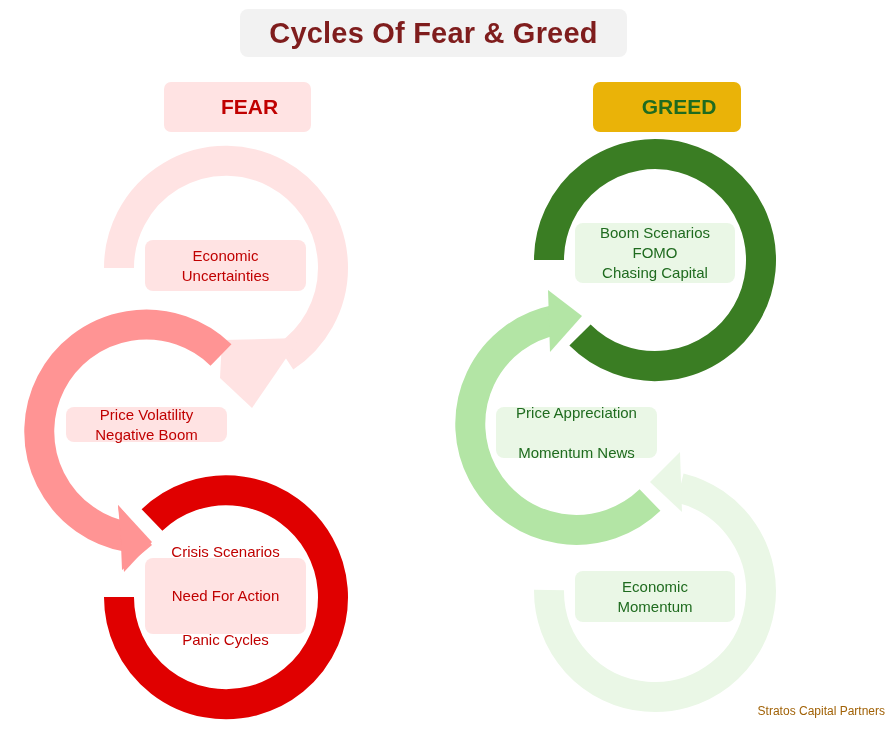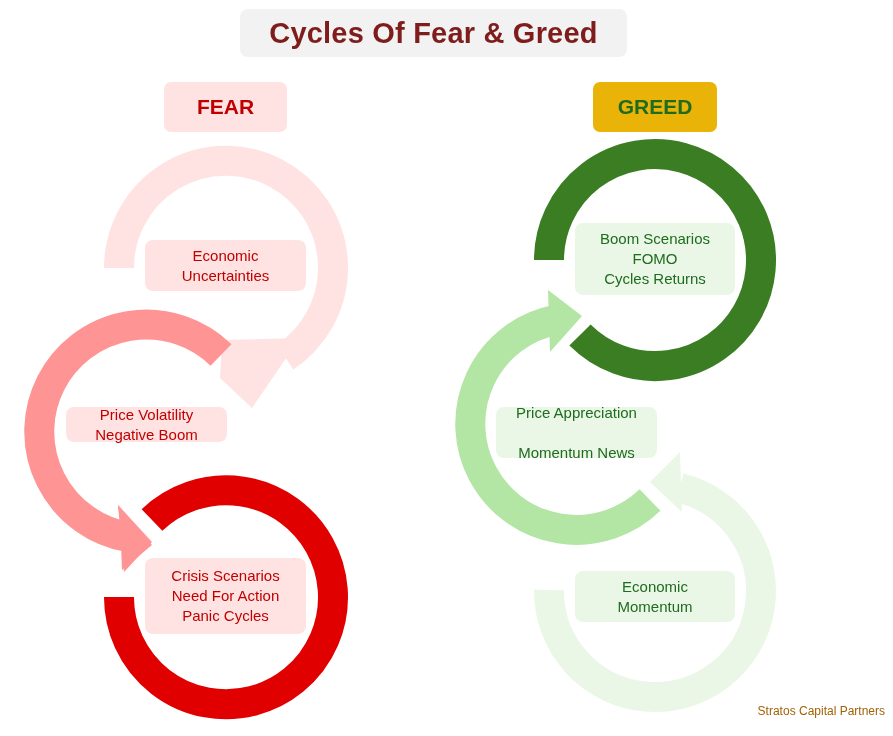--- a/index.html
+++ b/index.html
@@ -6,21 +6,21 @@
     body { width: 893px; height: 736px; position: relative; overflow: hidden; font-family: "Liberation Sans", "DejaVu Sans", sans-serif; }
     .title-box {
       position: absolute; left: 240px; top: 9px; width: 387px; height: 48px;
       background: #f2f2f2; border-radius: 8px;
       display: flex; align-items: center; justify-content: center;
     }
     .title-box span { font-size: 29px; font-weight: bold; color: #7f1d1d; letter-spacing: 0.2px; }
     .label-head {
       position: absolute; height: 50px; border-radius: 7px;
       display: flex; align-items: center; justify-content: center;
-      font-size: 21px; font-weight: bold;
+      font-size: 21px; font-weight: bold; padding-left: 24px;
     }
     .fear-head { left: 164px; top: 82px; width: 123px; background: #ffe3e3; color: #c00000; }
     .greed-head { left: 593px; top: 82px; width: 124px; background: #eab308; color: #1f6b1f; }
     svg.diagram { position: absolute; left: 0; top: 0; }
     .box {
       position: absolute; border-radius: 8px;
       display: flex; flex-direction: column; align-items: center; justify-content: center;
       font-size: 15px; line-height: 20px; text-align: center;
     }
     .box.fear { background: #ffe3e3; color: #c00000; }
@@ -70,30 +70,30 @@
 </svg>
 
 <div class="box fear" style="left:145px; top:240px; width:161px; height:51px;">
   <span>Economic</span>
   <span>Uncertainties</span>
 </div>
 <div class="box fear" style="left:66px; top:407px; width:161px; height:35px;">
   <span>Price Volatility</span>
   <span>Negative Boom</span>
 </div>
-<div class="box fear" style="left:145px; top:558px; width:161px; height:76px;">
+<div class="box fear" style="left:145px; top:558px; width:161px; height:76px;gap:24px;">
   <span>Crisis Scenarios</span>
   <span>Need For Action</span>
   <span>Panic Cycles</span>
 </div>
 
-<div class="box greed" style="left:575px; top:223px; width:160px; height:72px;">
+<div class="box greed" style="left:575px; top:223px; width:160px; height:60px;">
   <span>Boom Scenarios</span>
   <span>FOMO</span>
-  <span>Cycles Returns</span>
+  <span>Chasing Capital</span>
 </div>
 <div class="box greed" style="left:496px; top:407px; width:161px; height:51px;gap:20px;">
   <span>Price Appreciation</span>
   <span>Momentum News</span>
 </div>
 <div class="box greed" style="left:575px; top:571px; width:160px; height:51px;">
   <span>Economic</span>
   <span>Momentum</span>
 </div>
 

